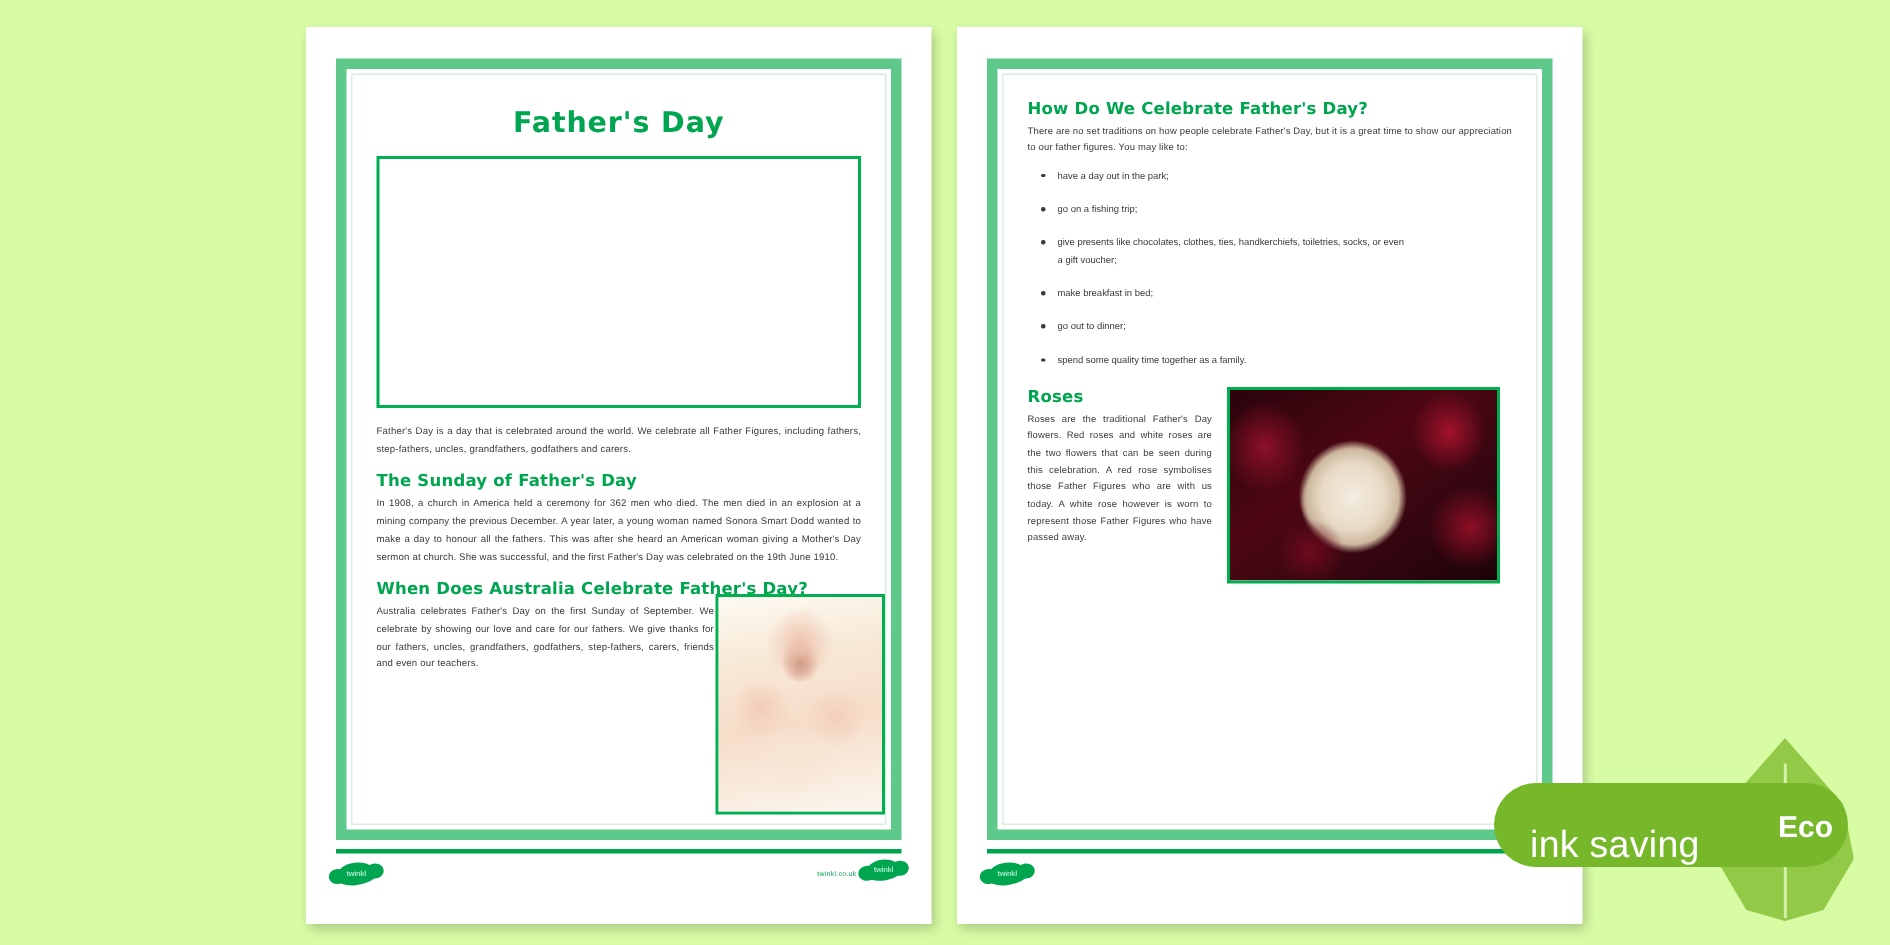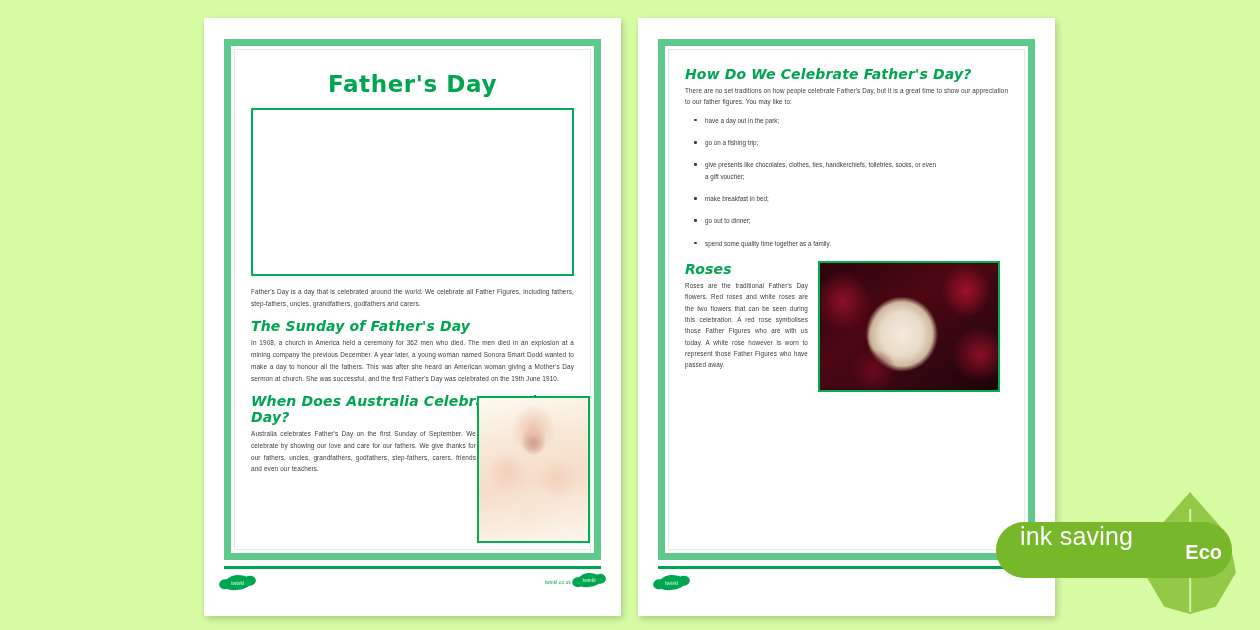--- a/index.html
+++ b/index.html
@@ -20,29 +20,28 @@
   .page-frame {
     position: absolute; left: 20px; top: 21px; right: 20px; bottom: 56px;
     border: 7px solid #5ec98a; background: #fff;
   }
   .page-inner { position: absolute; inset: 3px; border: 1px solid #d8eee1;
     background: #fff; overflow: hidden; }
   .page-pad { position: absolute; inset: 0; padding: 14px 16px 8px 16px; }
 
   
   .doc-title {
-    color: #00a550; font-size: 23px; text-align: center;
+    color: #00a550; font-size: 19px; text-align: center;
     font-weight: 700; letter-spacing: .6px; margin: 7px 0 11px 0;
     font-family: "DejaVu Sans", sans-serif;
   }
   .h2 {
-    color: #00a550; font-size: 14px; font-weight: 700;
+    color: #00a550; font-size: 11px; font-weight: 700;
     margin: 9px 0 3px 0; letter-spacing: .15px;
     font-family: "DejaVu Sans", sans-serif;
-    font-style: italic;
   }
   .h2.tight { margin-top: 7px; }
   .body-text {
     color: #3a3a3a; font-size: 6.4px; line-height: 1.83;
     text-align: justify; letter-spacing: .12px;
   }
   .p2 .body-text { font-size: 6.3px; line-height: 1.8; }
 
   
   .img-box { border: 2.5px solid #00b050; overflow: hidden; position: relative; }
@@ -144,21 +143,21 @@
     clip-path: polygon(50% 0%, 92% 36%, 100% 66%, 78% 94%, 50% 100%, 22% 94%, 0% 66%, 8% 36%);
     opacity: .92;
   }
   .leaf::after {
     content: ""; position: absolute; left: 50%; top: 14%;
     width: 1.6px; height: 84%; background: #d6f0a8; transform: translateX(-50%);
   }
   .eco-pill {
     position: absolute; left: 8px; bottom: 52px; width: 236px; height: 56px;
     background: #76b82a; border-radius: 28px;
-    display: flex; align-items: flex-start;
+    display: flex; align-items: flex-end;
   }
   .eco-pill .ink-label {
     color: #ffffff; font-size: 25px; margin-left: 24px; letter-spacing: .2px;
   }
   .eco-text {
     position: absolute; right: 38px; bottom: 66px; color: #ffffff;
     font-size: 20px; font-weight: 700; z-index: 3;
   }
 </style>
 </head>

